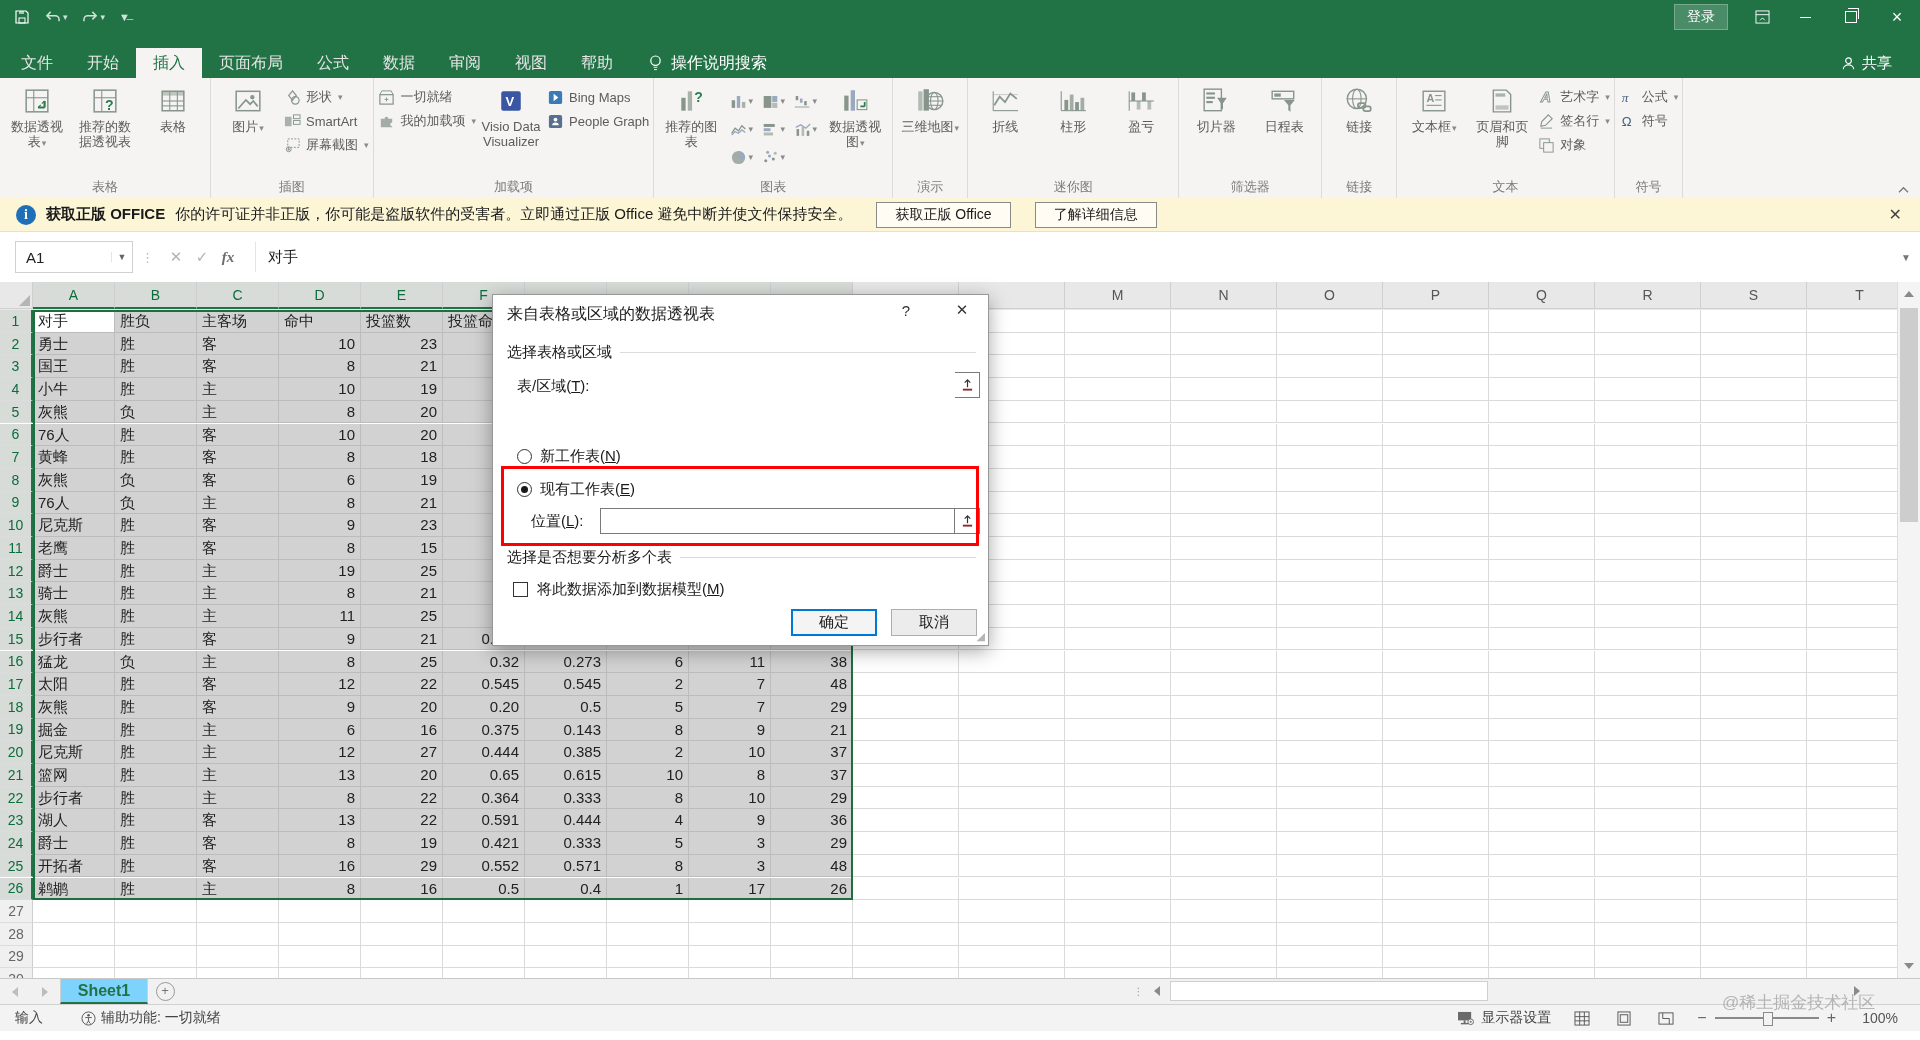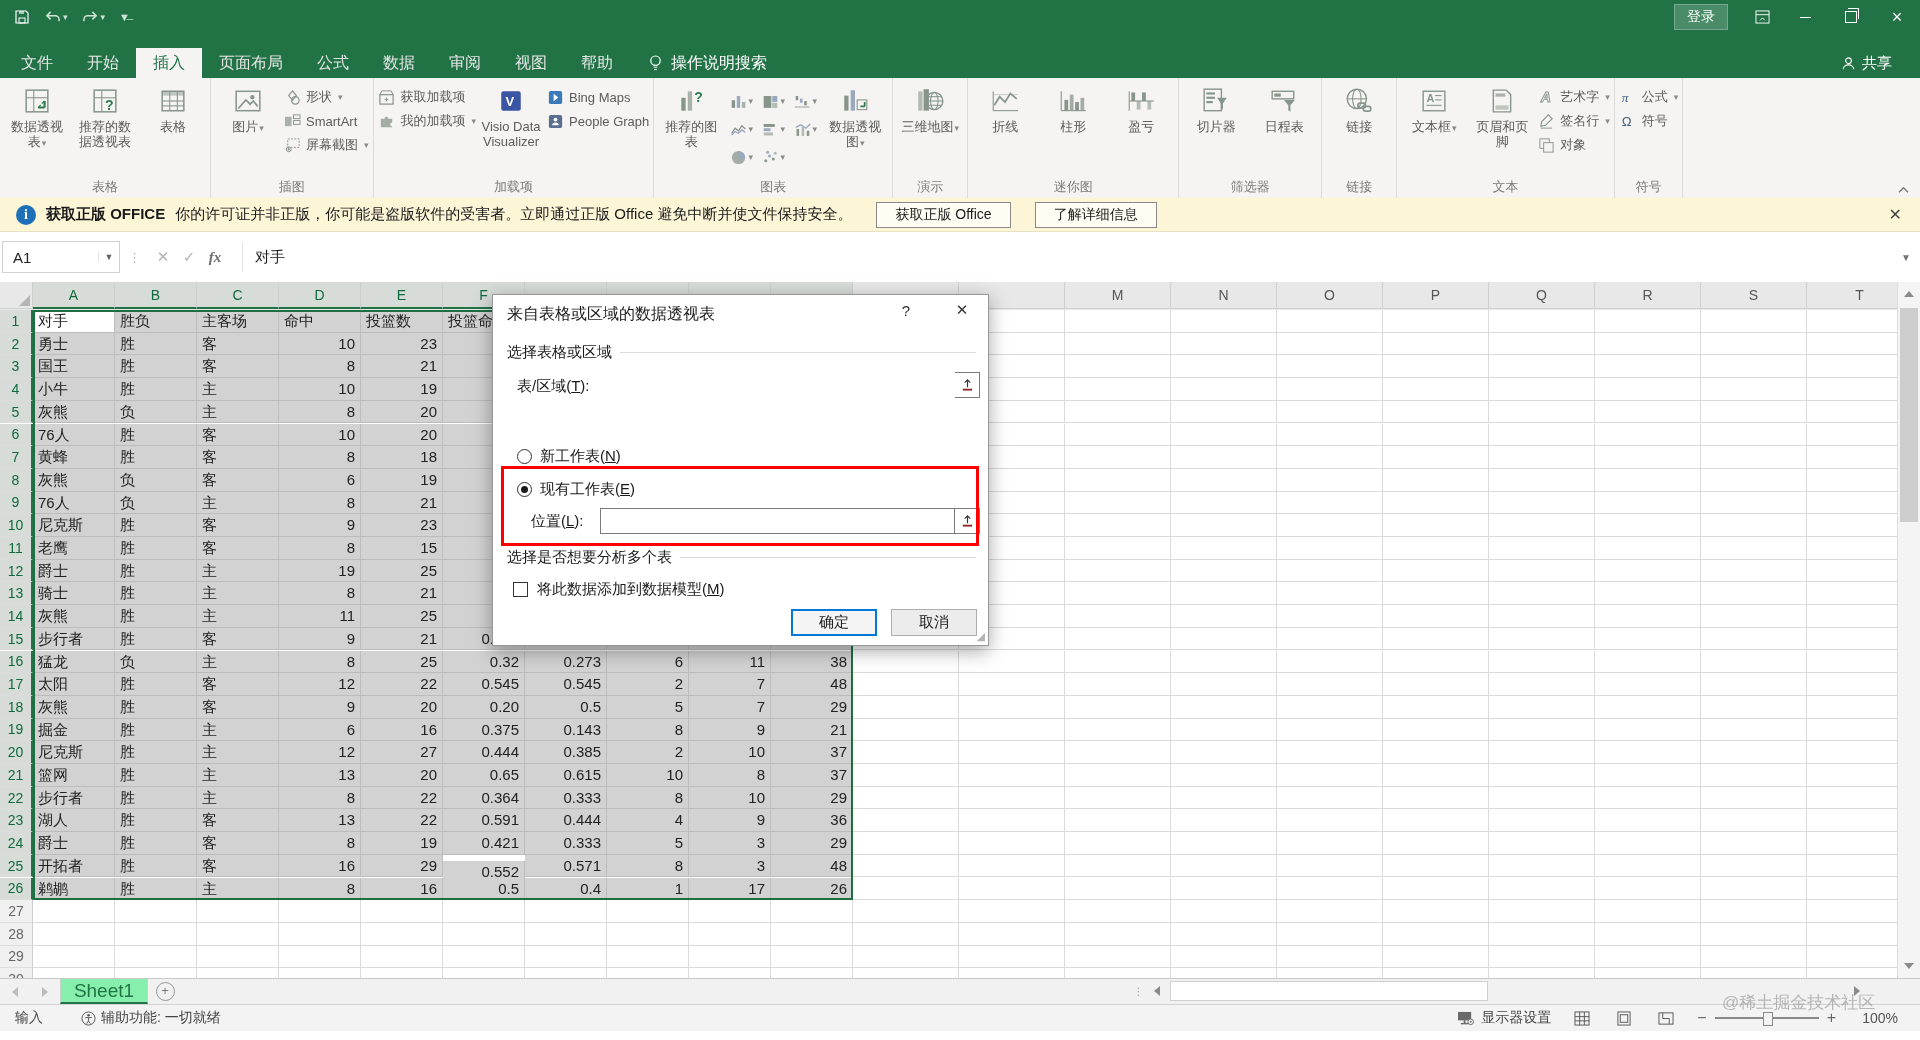--- a/index.html
+++ b/index.html
@@ -50,21 +50,21 @@
   
   #warnbar{left:0;top:198px;width:1920px;height:34px;background:#fcf6d7;border-bottom:1px solid #e8e2c4;
     display:flex;align-items:center;gap:10px;padding-left:16px;font-size:15px;color:#1a1a1a;box-sizing:border-box;}
   #warn-ico{width:20px;height:20px;border-radius:50%;background:#1d6fb8;color:#fff;font-size:14px;font-weight:bold;
     display:flex;align-items:center;justify-content:center;font-family:"Liberation Serif",serif;}
   .warnbtn{border:1px solid #8a8a8a;background:#fffdf3;padding:3px 18px;font-size:14px;margin-left:14px;cursor:default;white-space:nowrap;}
   #warn-close{margin-left:auto;margin-right:18px;color:#444;font-size:16px;cursor:default;}
 
   
   #fbar{left:0;top:232px;width:1920px;height:50px;background:#fff;border-bottom:1px solid #d6d6d6;display:flex;align-items:center;}
-  #namebox{width:116px;height:30px;margin-left:2px;border:1px solid #d0d0d0;display:flex;align-items:center;font-size:15px;}
+  #namebox{width:116px;height:30px;margin-left:15px;border:1px solid #d0d0d0;display:flex;align-items:center;font-size:15px;}
   #namebox .nb-val{padding-left:10px;flex:1;}
   #namebox .nb-arr{width:20px;text-align:center;color:#666;font-size:9px;border-left:1px solid #e4e4e4;}
   .fdots{color:#b9b9b9;font-size:13px;letter-spacing:1px;margin:0 8px;}
   .fico{width:26px;text-align:center;font-size:15px;color:#b3b3b3;}
   #fx{color:#6d6d6d;font-style:italic;font-family:"Liberation Serif",serif;font-weight:bold;}
   #fval{margin-left:14px;font-size:15px;color:#1a1a1a;border-left:1px solid #e4e4e4;padding-left:12px;height:30px;line-height:30px;flex:1;}
   #fexp{width:28px;color:#777;font-size:10px;text-align:center;}
 
   
   #colheaders{left:0;top:282px;width:1920px;height:28px;background:#e8e8e8;}
@@ -114,22 +114,22 @@
      display:flex;align-items:center;justify-content:center;font-size:15px;cursor:default;box-sizing:border-box;}
   #dlg-ok{left:298px;top:314px;border:2px solid #0078d7;background:#f4f4f4;}
   #dlg-cancel{left:398px;top:314px;}
   #redbox{position:absolute;left:8px;top:171px;width:478px;height:80px;border:3px solid #ff0000;box-sizing:border-box;pointer-events:none;}
   #dlg-grip{position:absolute;right:3px;bottom:2px;color:#b5b5b5;font-size:11px;}
   u.key{text-decoration:underline;}
 
   
   #tabrow{left:0;top:978px;width:1920px;height:26px;background:#f1f1f1;border-top:1px solid #c9c9c9;display:flex;align-items:stretch;box-sizing:border-box;}
   .navarr{width:30px;display:flex;align-items:center;justify-content:center;color:#5a5a5a;font-size:11px;}
-  #sheettab{width:88px;background:#86efac;border-right:1px solid #cfcfcf;border-left:1px solid #cfcfcf;
-     color:#217346;font-size:19px;display:flex;align-items:center;justify-content:center;border-bottom:2px solid #217346;box-sizing:border-box;}
+  #sheettab{width:88px;background:#7dd3fc;border-right:1px solid #cfcfcf;border-left:1px solid #cfcfcf;
+     color:#217346;font-size:16px;display:flex;align-items:center;justify-content:center;border-bottom:2px solid #217346;box-sizing:border-box;font-weight:bold;}
   #addsheet{width:34px;display:flex;align-items:center;justify-content:center;color:#777;}
   #addsheet span{width:17px;height:17px;border:1px solid #9a9a9a;border-radius:50%;font-size:13px;line-height:15px;text-align:center;color:#777;}
   #hs-dots{margin-left:auto;width:14px;display:flex;align-items:center;justify-content:center;color:#9a9a9a;font-size:10px;letter-spacing:1px;}
   #hscroll{width:724px;position:relative;background:#f1f1f1;}
   .hbtn{position:absolute;top:2px;width:22px;height:20px;display:flex;align-items:center;justify-content:center;}
   .tri-l{width:0;height:0;border-top:5px solid transparent;border-bottom:5px solid transparent;border-right:6px solid #8a8a8a;}
   .tri-r{width:0;height:0;border-top:5px solid transparent;border-bottom:5px solid transparent;border-left:6px solid #8a8a8a;}
   #hthumb{position:absolute;left:24px;top:2px;width:318px;height:20px;background:#fff;border:1px solid #cfcfcf;box-sizing:border-box;}
   #tabrow-end{width:50px;}
 
@@ -333,21 +333,21 @@
           <div class="rcol">
             <div class="rsmall">
               <span class="ricon">
                 <svg width="17" height="17" viewBox="0 0 18 18">
                   <rect x="2" y="6" width="14" height="10" fill="none" stroke="#87958b" stroke-width="1.3"></rect>
                   <path d="M2 6 l2-4 h10 l2 4" fill="none" stroke="#87958b"></path>
                   <line x1="9" y1="9" x2="9" y2="13" stroke="#87958b"></line>
                   <line x1="7" y1="11" x2="11" y2="11" stroke="#87958b"></line>
                 </svg>
               </span>
-              <span>获取加载项</span>
+              <span>一切就绪</span>
             </div>
             <div class="rsmall">
               <span class="ricon">
                 <svg width="17" height="17" viewBox="0 0 18 18">
                   <path d="M3 6 h4 a2 2 0 1 1 4 0 h4 v4 a2 2 0 1 0 0 4 v1 h-12 z" fill="#87958b" opacity=".75"></path>
                 </svg>
               </span>
               <span>我的加载项</span>
               <span class="arr">▾</span>
             </div>
@@ -1288,21 +1288,21 @@
           <div class="gcell" style="left: 1701px; width: 106px;"></div>
           <div class="gcell" style="left: 1807px; width: 106px;"></div>
         </div>
         <div class="grow" style="top: 544.8px;">
           <div class="rnum rsel">25</div>
           <div class="gcell csel tl" style="left: 33px; width: 82px;">开拓者</div>
           <div class="gcell csel tl" style="left: 115px; width: 82px;">胜</div>
           <div class="gcell csel tl" style="left: 197px; width: 82px;">客</div>
           <div class="gcell csel tr" style="left: 279px; width: 82px;">16</div>
           <div class="gcell csel tr" style="left: 361px; width: 82px;">29</div>
-          <div class="gcell csel tr" style="left: 443px; width: 82px; margin-top: 6px;">0.552</div>
+          <div class="gcell csel tr" style="left: 443px; width: 82px;">0.552</div>
           <div class="gcell csel tr" style="left: 525px; width: 82px;">0.571</div>
           <div class="gcell csel tr" style="left: 607px; width: 82px;">8</div>
           <div class="gcell csel tr" style="left: 689px; width: 82px;">3</div>
           <div class="gcell csel tr" style="left: 771px; width: 82px;">48</div>
           <div class="gcell" style="left: 853px; width: 106px;"></div>
           <div class="gcell" style="left: 959px; width: 106px;"></div>
           <div class="gcell" style="left: 1065px; width: 106px;"></div>
           <div class="gcell" style="left: 1171px; width: 106px;"></div>
           <div class="gcell" style="left: 1277px; width: 106px;"></div>
           <div class="gcell" style="left: 1383px; width: 106px;"></div>

